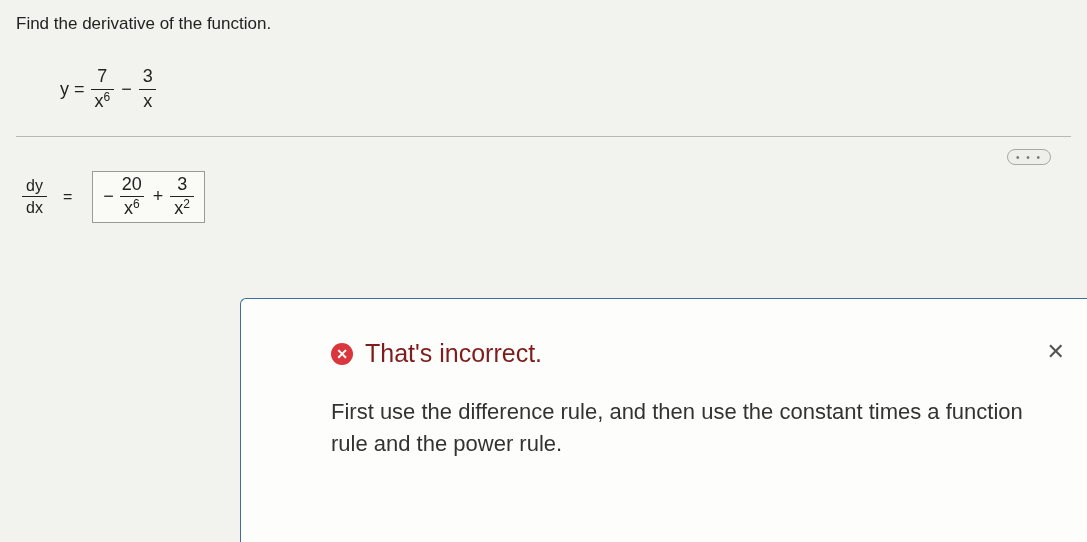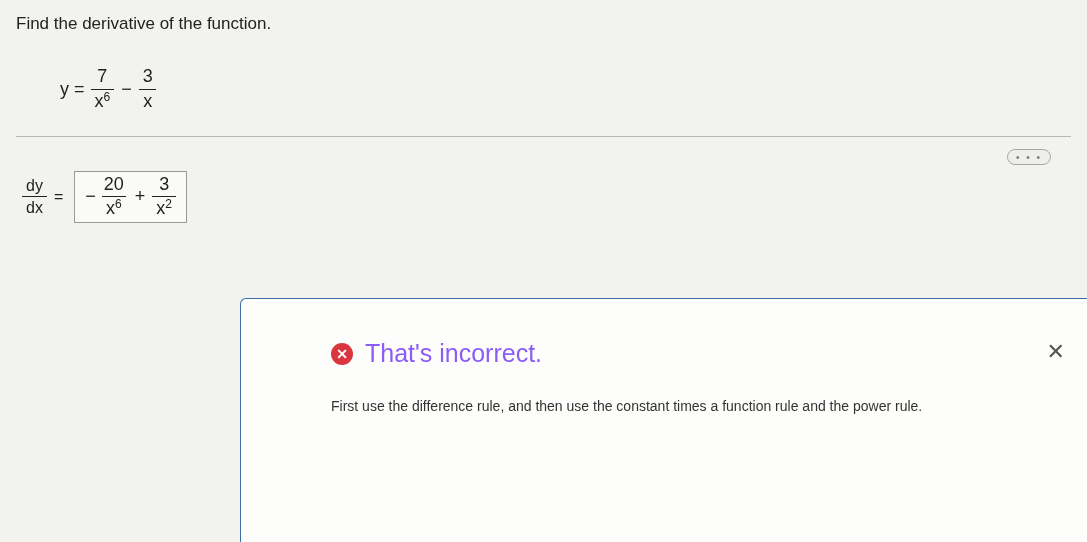--- a/index.html
+++ b/index.html
@@ -58,20 +58,21 @@
       display: flex;
       align-items: center;
       justify-content: center;
       cursor: pointer;
     }
     .ellipsis-btn .dots { letter-spacing: 2px; font-size: 10px; color: #777; line-height: 0.7;}
     .answer-area {
       padding: 34px 0 0 22px;
       display: flex;
       align-items: center;
+      gap: 9px;
     }
     .answer-box {
       border: 1px solid #9a9a96;
       background: #fafaf7;
       padding: 3px 10px;
       margin-left: 4px;
       display: flex;
       align-items: center;
       font-size:18px;
     }
@@ -98,24 +99,24 @@
       width: 22px; height: 22px;
       border-radius: 50%;
       background: #d9363e;
       color: #fff;
       display: flex; align-items: center; justify-content: center;
       font-size: 14px; font-weight: bold;
       flex-shrink: 0;
     }
     .feedback-title {
       font-size: 25px;
-      color: #8b5cf6;
+      color: #7f1d1d;
     }
     .feedback-body {
-      font-size: 14px;
+      font-size: 22px;
       color: #333;
       line-height: 1.45;
       max-width: 760px;
     }
     .close-btn {
       position: absolute;
       right: 22px;
       top: 40px;
       font-size: 22px;
       color: #555;

